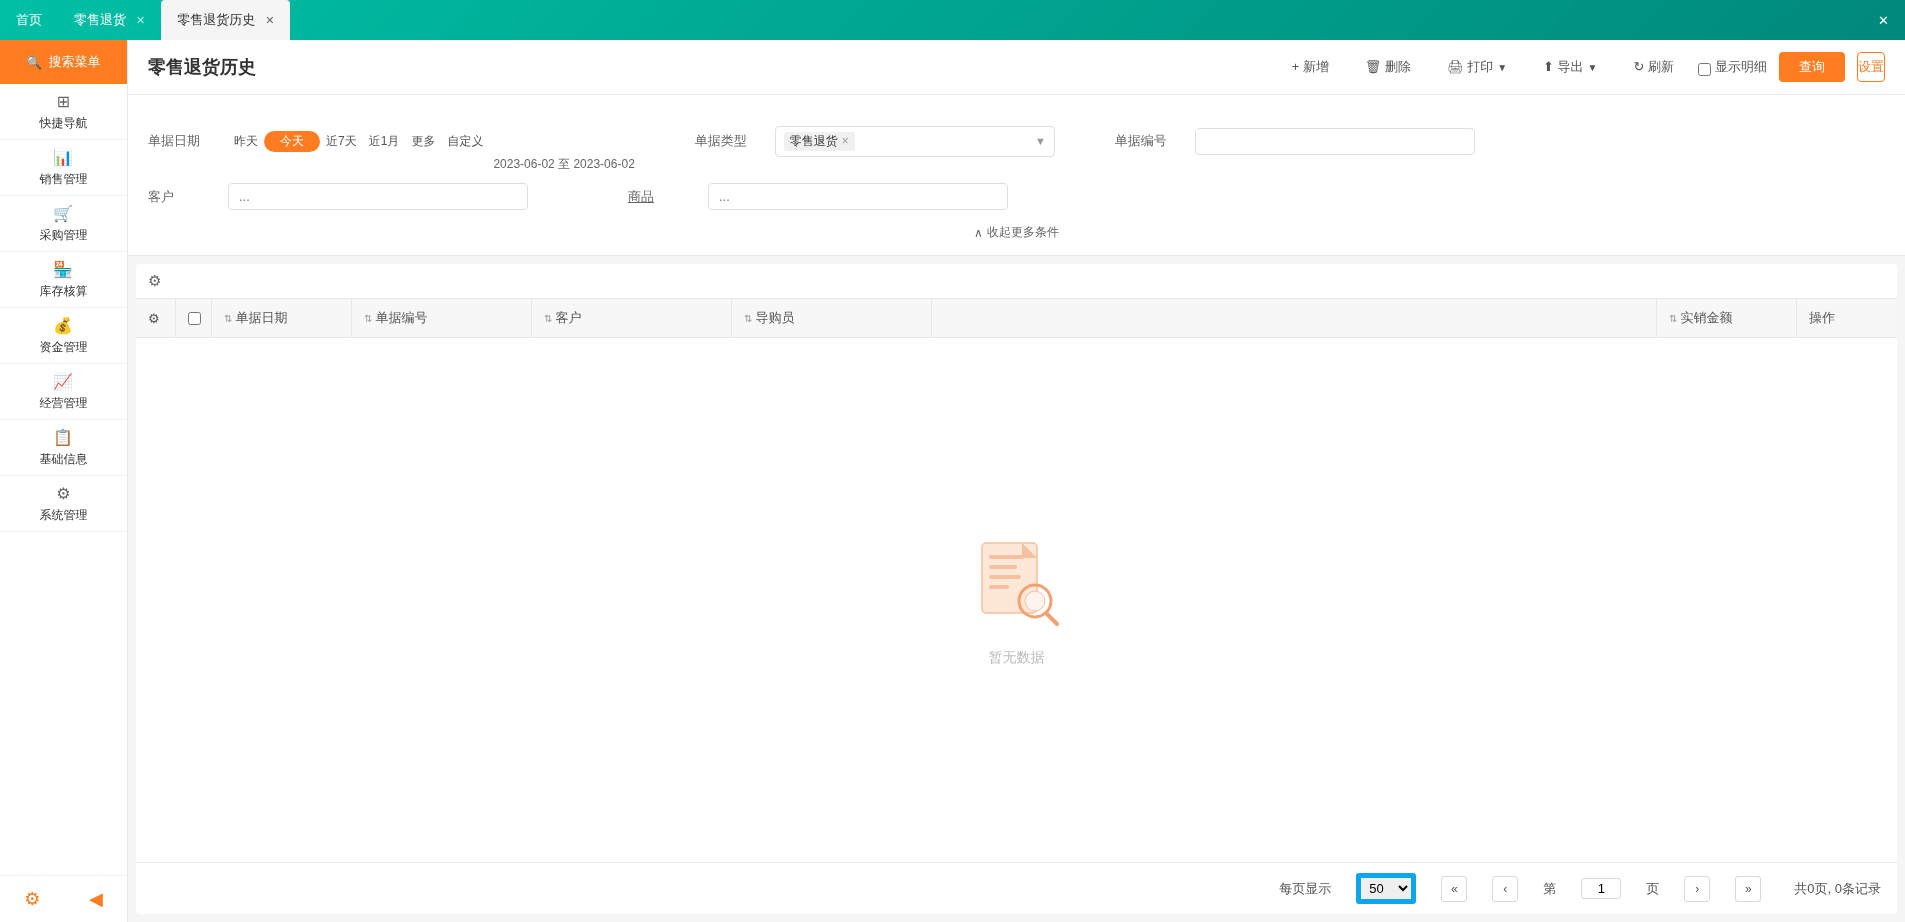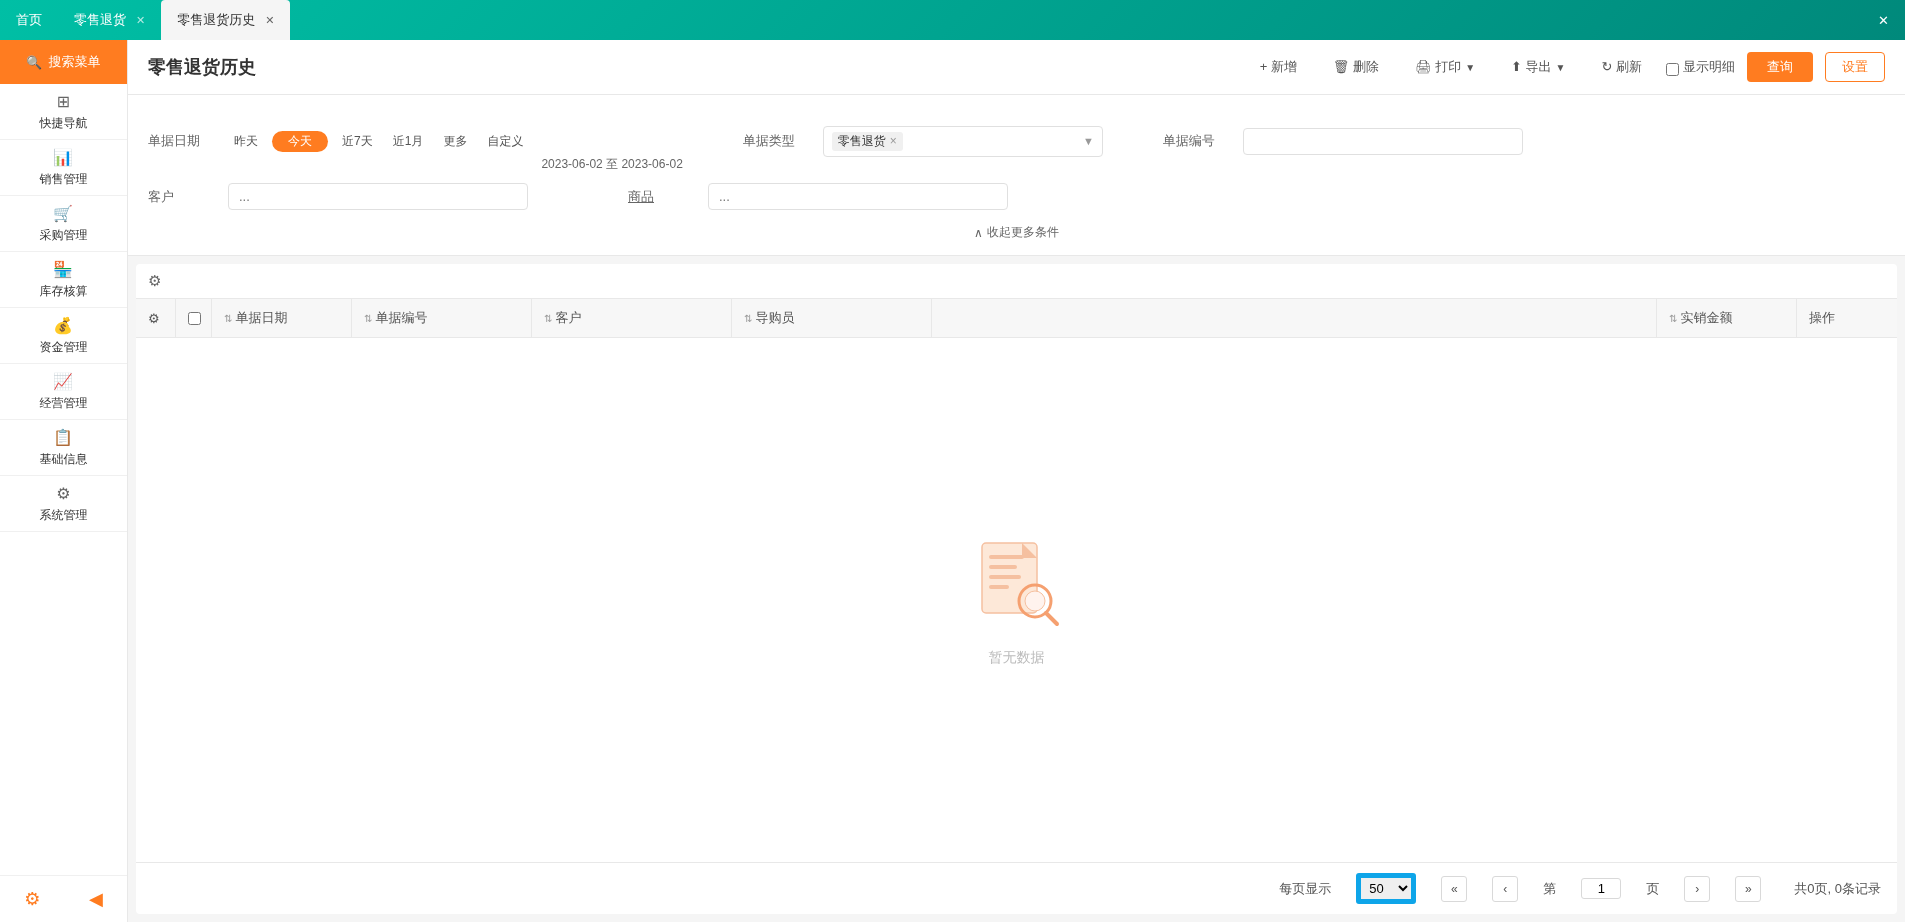--- a/index.html
+++ b/index.html
@@ -149,21 +149,21 @@
       border: none;
       padding: 6px 20px;
       border-radius: 4px;
       font-size: 13px;
       cursor: pointer;
     }
     .btn-setting {
       background: #fff;
       color: #ff7c20;
       border: 1px solid #ff7c20;
-      padding: 5px 16px;
+      padding: 5px 0;
       border-radius: 4px;
       font-size: 13px;
       cursor: pointer;
     }
     .checkbox-label {
       display: flex;
       align-items: flex-end;
       gap: 4px;
       font-size: 13px;
       color: #555;
@@ -184,21 +184,21 @@
     }
     .filter-label {
       font-size: 13px;
       color: #666;
       white-space: nowrap;
       min-width: 60px;
     }
     .date-options {
       display: flex;
       align-items: center;
-      gap: 8px;
+      gap: 0;
       font-size: 12px;
     }
     .date-opt {
       padding: 2px 6px;
       cursor: pointer;
       color: #555;
       border-radius: 3px;
     }
     .date-opt.active {
       background: #ff7c20;

